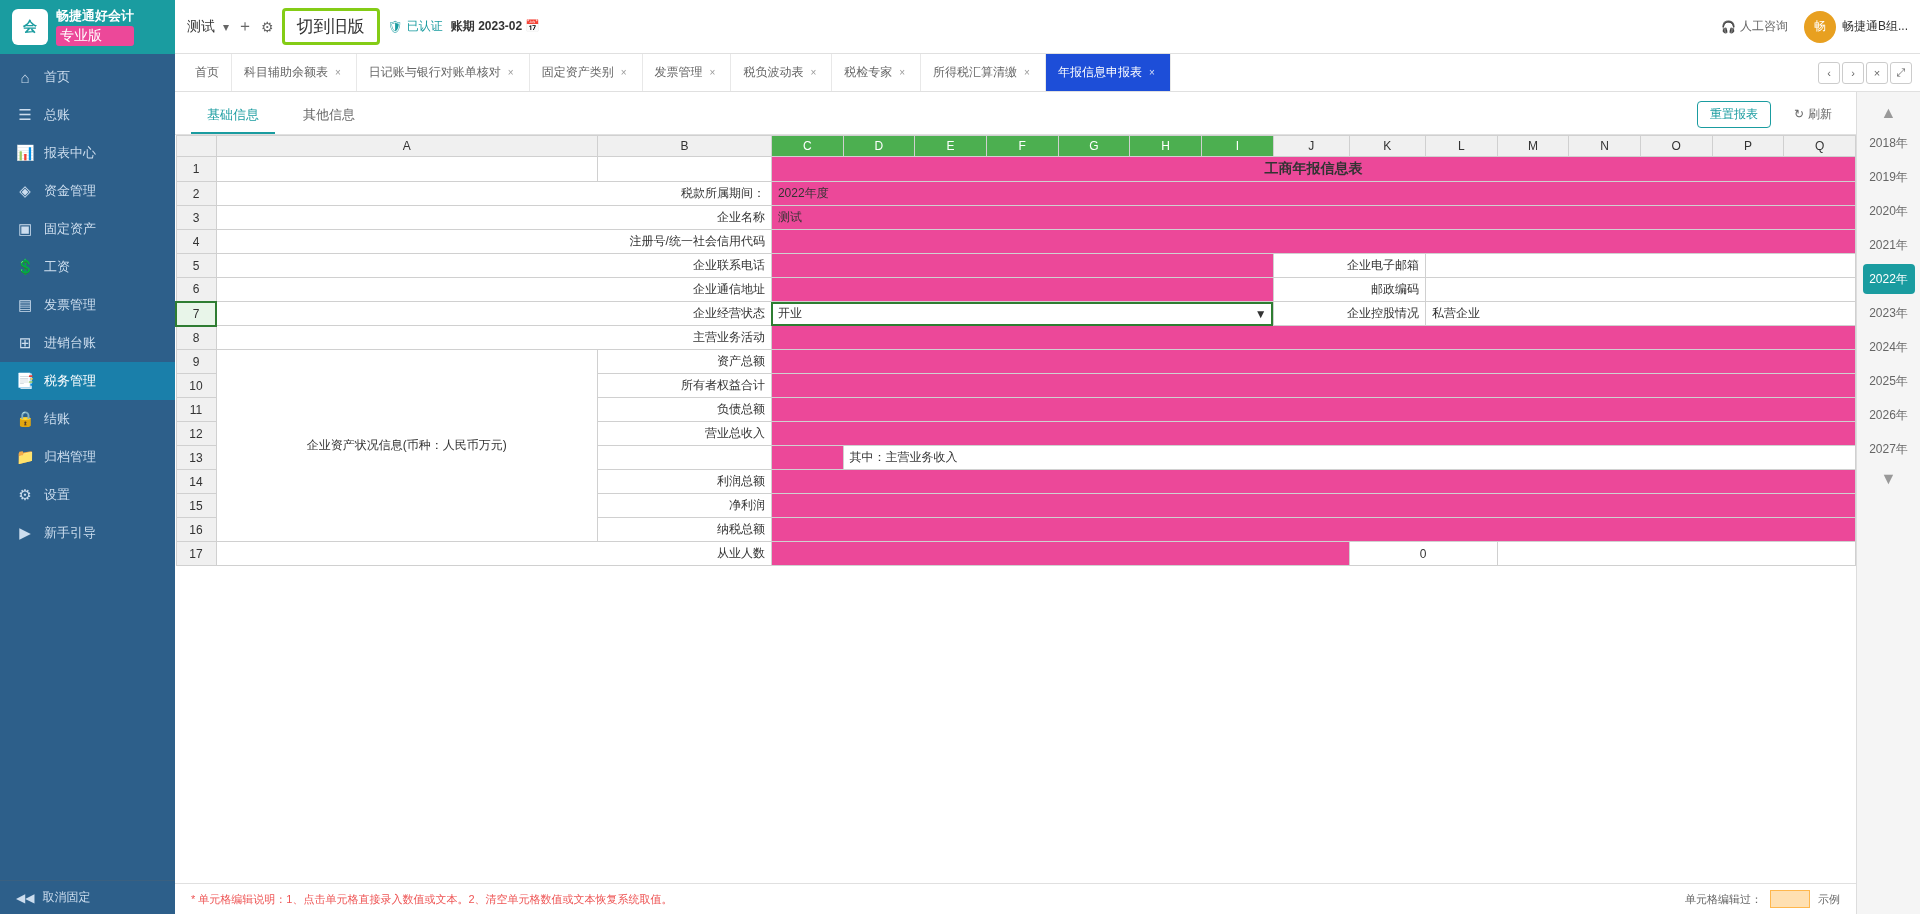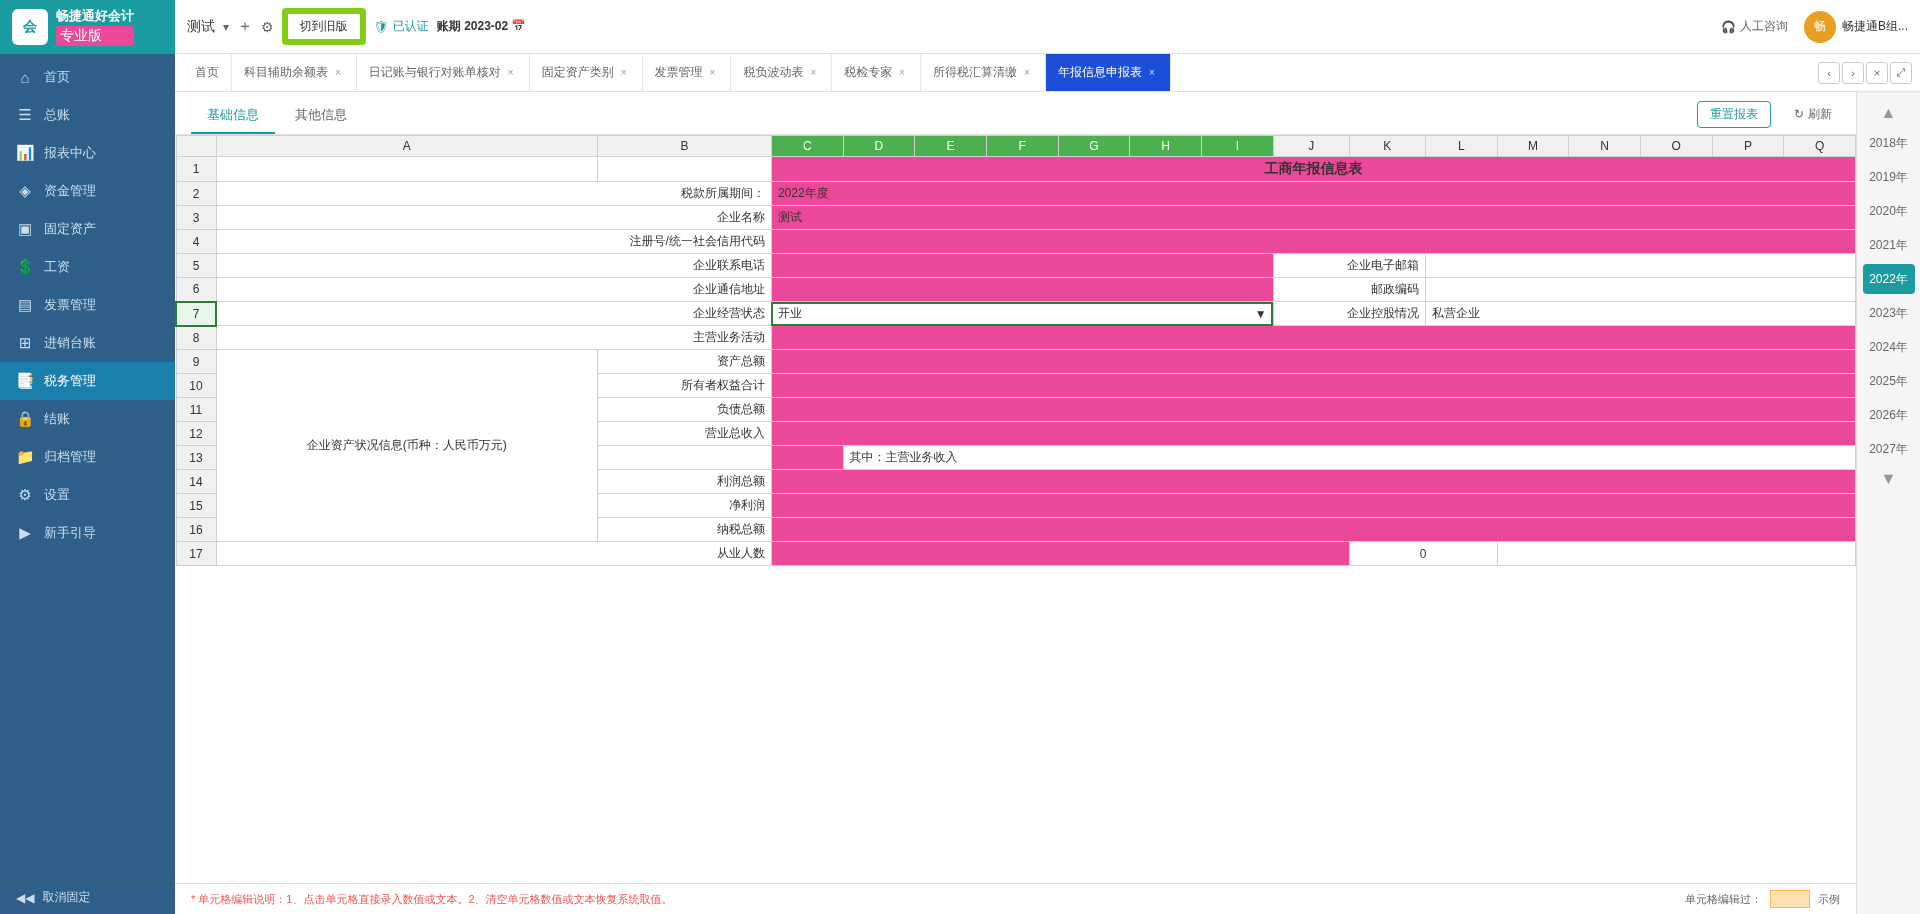--- a/index.html
+++ b/index.html
@@ -108,26 +108,26 @@
       color: #666;
       cursor: pointer;
       font-size: 16px;
     }
     .topbar-gear {
       color: #666;
       cursor: pointer;
       font-size: 14px;
     }
     .topbar-old-btn {
-      border: 6px solid #84cc16;
+      border: 3px solid #84cc16;
       background: white;
       padding: 4px 12px;
       border-radius: 4px;
       cursor: pointer;
-      font-size: 12px;
+      font-size: 17px;
       color: #333;
     }
     .topbar-verify {
       display: flex;
       align-items: center;
       gap: 4px;
       color: #1a9ca0;
       font-size: 12px;
     }
     .topbar-period {
@@ -242,21 +242,21 @@
 
     
     .subtab-bar {
       display: flex;
       align-items: center;
       padding: 8px 16px 0;
       border-bottom: 1px solid #e0e0e0;
       background: white;
       justify-content: space-between;
     }
-    .subtab-left { display: flex; gap: 4px; }
+    .subtab-left { display: flex; gap: 12px; }
     .subtab-item {
       padding: 6px 16px 8px;
       font-size: 13px;
       color: #666;
       cursor: pointer;
       border-bottom: 2px solid transparent;
     }
     .subtab-item.active {
       color: #1a9ca0;
       border-bottom: 2px solid #1a9ca0;

